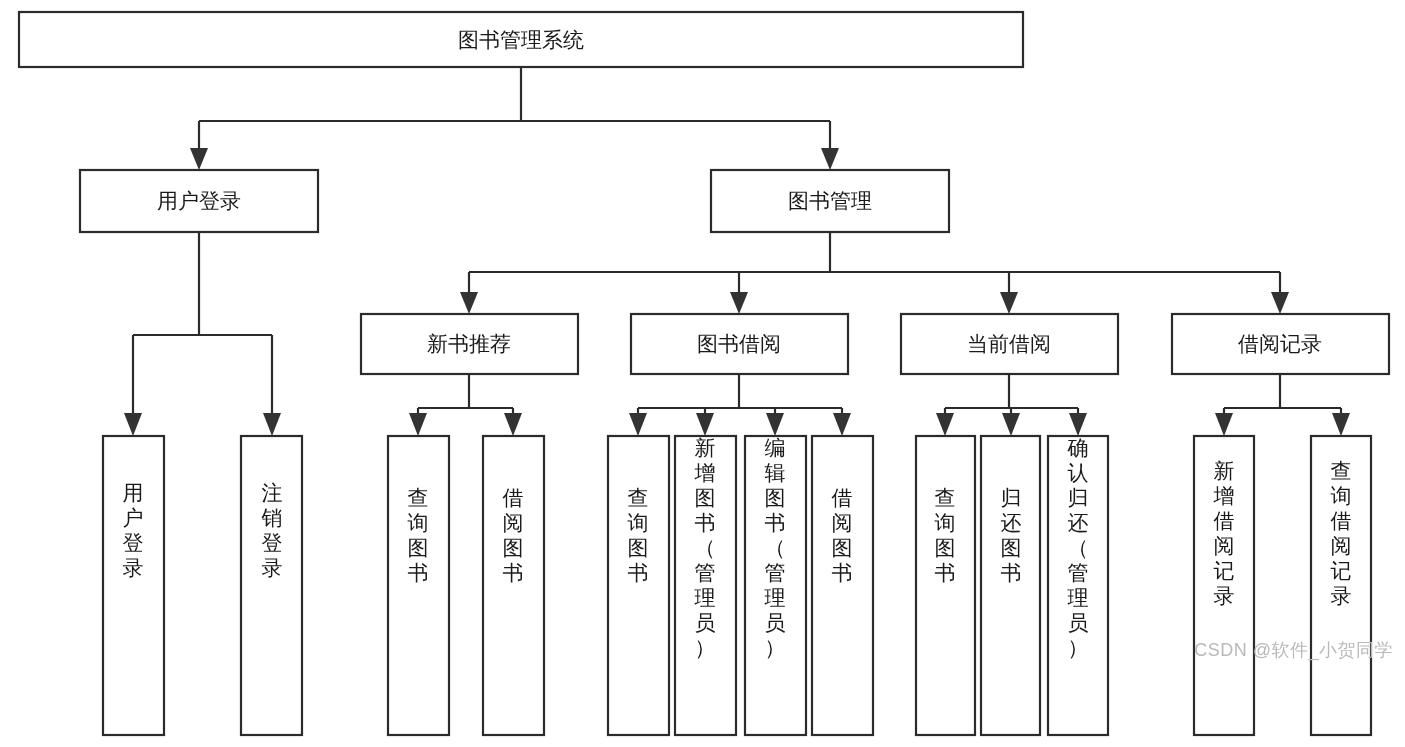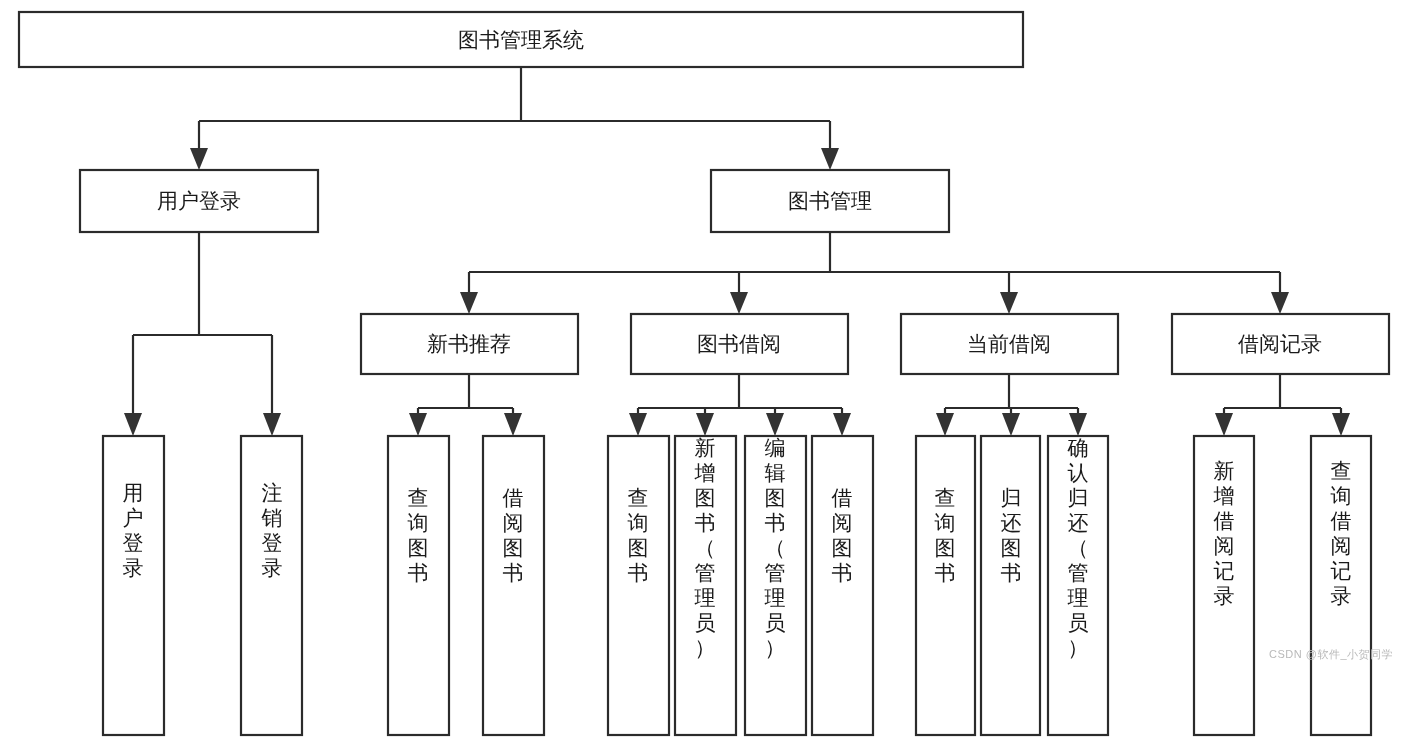--- a/index.html
+++ b/index.html
@@ -53,21 +53,21 @@
     font-family: "Liberation Sans", "DejaVu Sans", sans-serif;
     fill: #1a1a1a;
     font-size: 21px;
     text-anchor: middle;
   }
   .watermark {
     position: absolute;
     right: 12px;
     bottom: 6px;
     font-family: "Liberation Sans", "DejaVu Sans", sans-serif;
-    font-size: 11px;
+    font-size: 18px;
     color: #b9b9b9;
     letter-spacing: 0.5px;
     white-space: nowrap;
     pointer-events: none;
   }
 </style>
 </head>
 <body>
 
 <div id="diagram-root">

